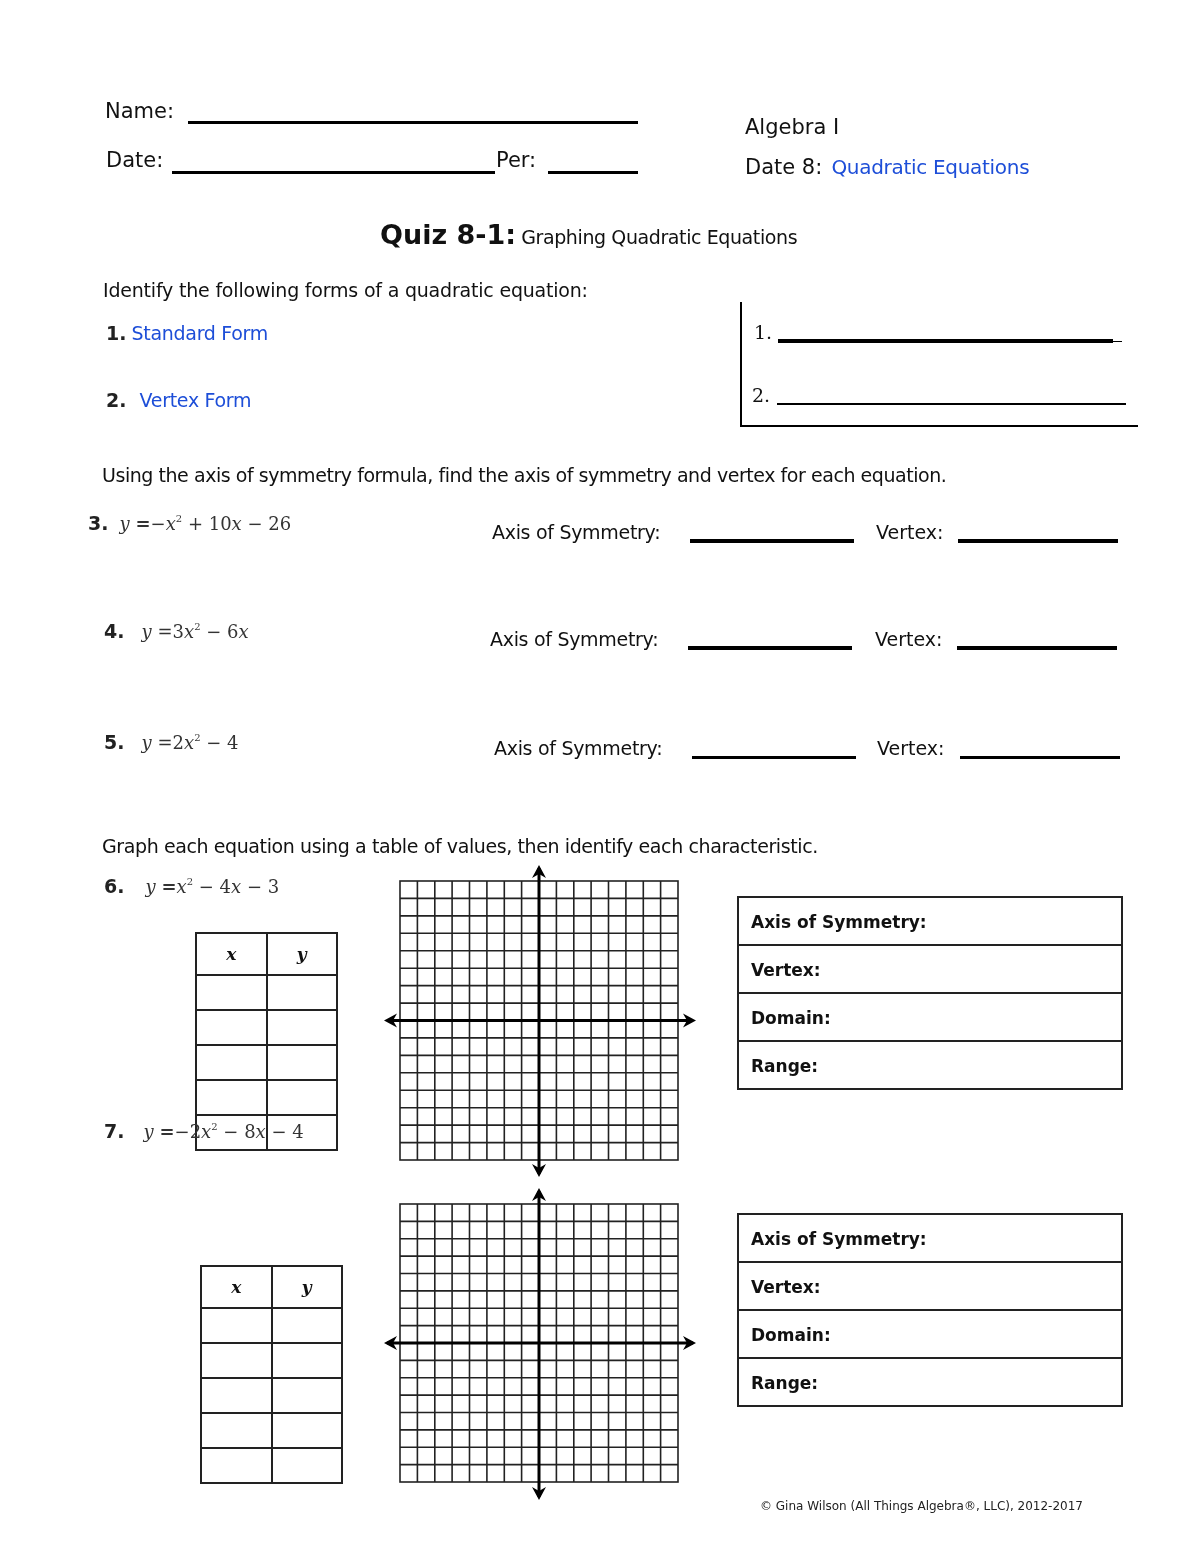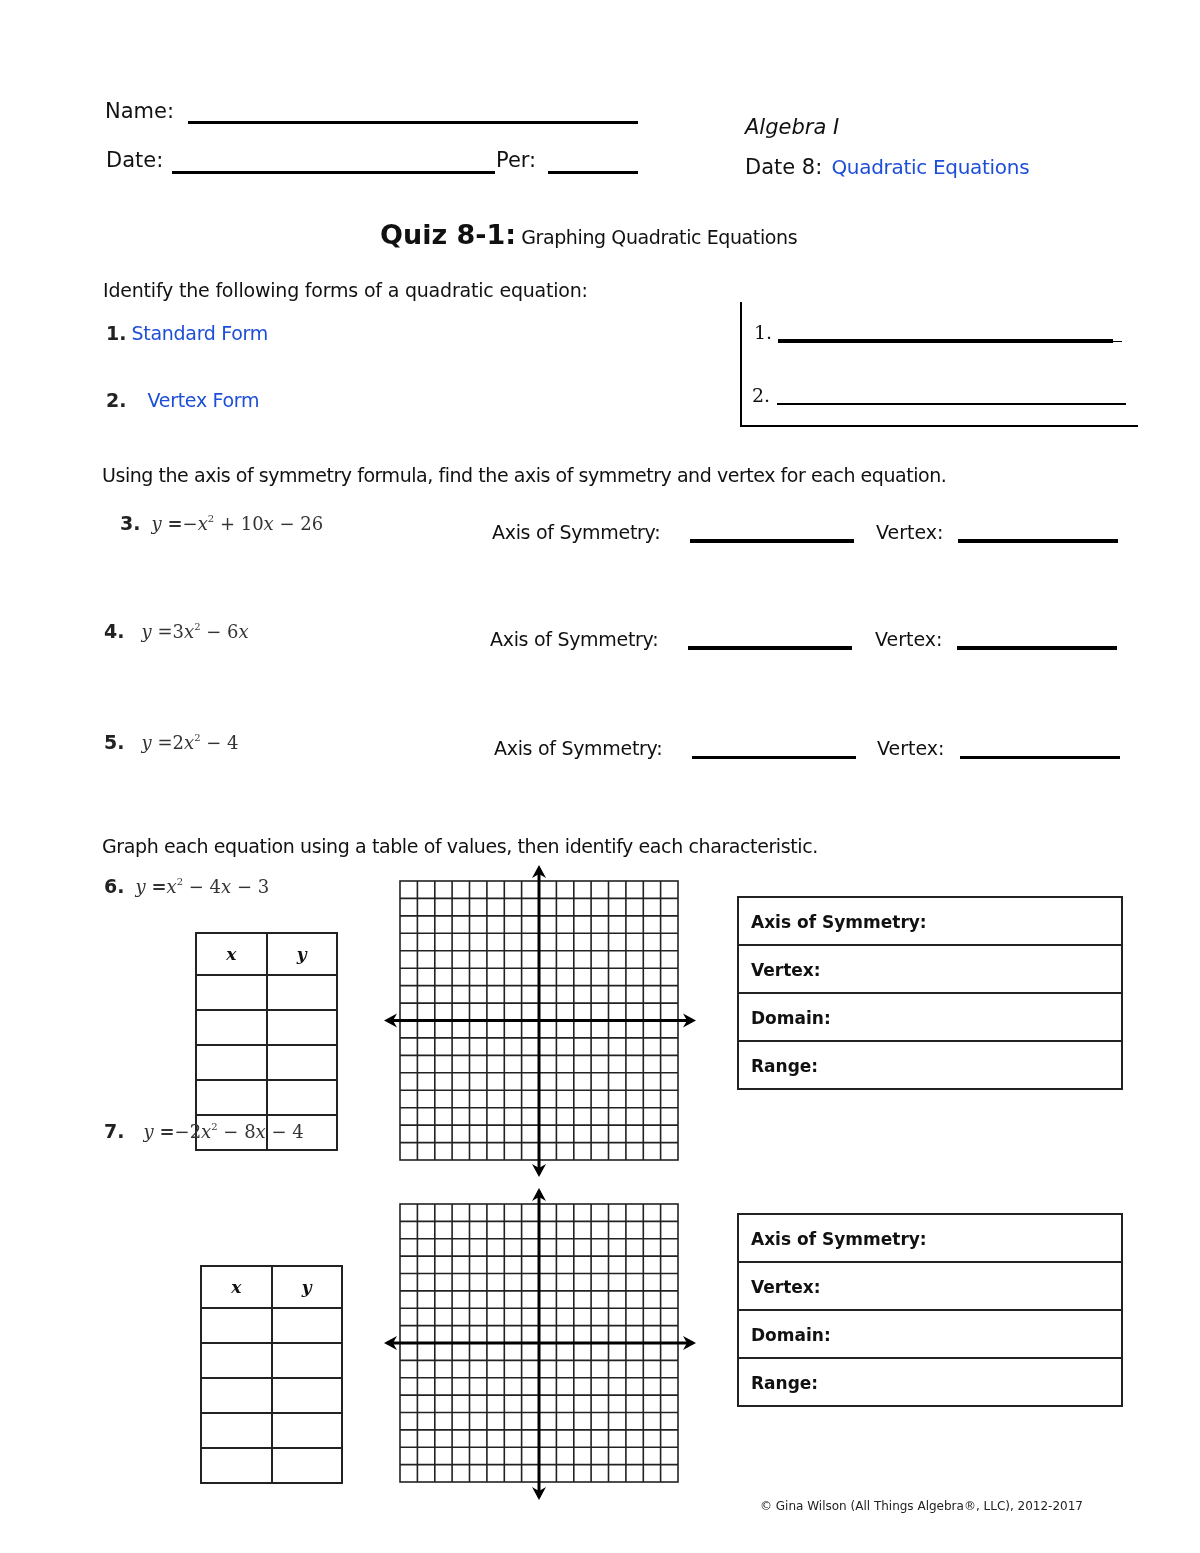--- a/index.html
+++ b/index.html
@@ -26,53 +26,53 @@
 <body>
 
 <div class="abs lbl" style="left:105px; top:99px; font-size:21px;">Name:</div>
 <div class="line" style="left:188px; top:121px; width:450px; height:3px;"></div>
 
 <div class="abs lbl" style="left:106px; top:148px; font-size:21px;">Date:</div>
 <div class="line" style="left:172px; top:171px; width:323px; height:3px;"></div>
 <div class="abs lbl" style="left:496px; top:148px; font-size:21px;">Per:</div>
 <div class="line" style="left:548px; top:171px; width:90px; height:3px;"></div>
 
-<div class="abs lbl" style="left:745px; top:115px; font-size:21px;font-style:italic;">Algebra I</div>
+<div class="abs lbl" style="left:745px; top:115px; font-size:21px;">Algebra I</div>
 <div class="abs" style="left:745px; top:155px; white-space:nowrap;">
   <span class="lbl" style="font-size:21px;">Date 8:</span>
   <span class="lbl-light" style="font-size:20px; margin-left:4px;">Quadratic Equations</span>
 </div>
 
 <div class="abs" style="left:380px; top:219px; white-space:nowrap;">
   <span style="font-size:27px; font-weight:bold;">Quiz 8-1:</span>
   <span style="font-size:19px; letter-spacing:-0.4px;">Graphing Quadratic Equations</span>
 </div>
 
 <div class="abs lbl" style="left:103px; top:279px; font-size:19px; letter-spacing:-0.2px;">Identify the following forms of a quadratic equation:</div>
 
 <div class="abs" style="left:106px; top:322px; white-space:nowrap;">
   <span class="num">1.</span>
   <span class="lbl-light" style="margin-left:0;">Standard Form</span>
 </div>
 <div class="abs" style="left:106px; top:389px; white-space:nowrap;">
   <span class="num">2.</span>
-  <span class="lbl-light" style="margin-left:16px;">Vertex Form</span>
+  <span class="lbl-light" style="margin-left:8px;">Vertex Form</span>
 </div>
 
 <div class="line" style="left:740px; top:302px; width:2px; height:125px;"></div>
 <div class="line" style="left:740px; top:425px; width:398px; height:2px;"></div>
 <div class="abs" style="left:754px; top:321px; font-family:'DejaVu Serif', serif; font-size:19px;">1.</div>
 <div class="line" style="left:778px; top:339px; width:335px; height:4px;"></div>
 <div class="line" style="left:1113px; top:341px; width:9px; height:1px;"></div>
 <div class="abs" style="left:752px; top:384px; font-family:'DejaVu Serif', serif; font-size:19px;">2.</div>
 <div class="line" style="left:777px; top:403px; width:349px; height:2px;"></div>
 
 <div class="abs lbl" style="left:102px; top:464px; font-size:19px; letter-spacing:-0.45px;">Using the axis of symmetry formula, find the axis of symmetry and vertex for each equation.</div>
 
-<div class="abs" style="left:120px; top:512px; white-space:nowrap;">
+<div class="abs" style="left:88px; top:512px; white-space:nowrap;">
   <span class="num">3.</span>
   <span class="math" style="margin-left:6px;">
     <i>y</i>
     <b>=</b><span>−</span><i>x</i><sup>2</sup><span> + 10</span><i>x</i><span> − 26</span>
   </span>
 </div>
 <div class="abs lbl" style="left:492px; top:521px; font-size:19px; letter-spacing:-0.3px;">Axis of Symmetry:</div>
 <div class="line" style="left:690px; top:539px; width:164px; height:4px;"></div>
 <div class="abs lbl" style="left:876px; top:521px; font-size:19px;">Vertex:</div>
 <div class="line" style="left:958px; top:539px; width:160px; height:4px;"></div>
@@ -98,21 +98,21 @@
 </div>
 <div class="abs lbl" style="left:494px; top:737px; font-size:19px; letter-spacing:-0.3px;">Axis of Symmetry:</div>
 <div class="line" style="left:692px; top:756px; width:164px; height:3px;"></div>
 <div class="abs lbl" style="left:877px; top:737px; font-size:19px;">Vertex:</div>
 <div class="line" style="left:960px; top:756px; width:160px; height:3px;"></div>
 
 <div class="abs lbl" style="left:102px; top:835px; font-size:19px; letter-spacing:-0.4px;">Graph each equation using a table of values, then identify each characteristic.</div>
 
 <div class="abs" style="left:104px; top:875px; white-space:nowrap;">
   <span class="num">6.</span>
-  <span class="math" style="margin-left:6px;text-align:center;">
+  <span class="math" style="margin-left:16px;text-align:center;">
     <i>y</i>
     <b>=</b><i>x</i><sup>2</sup><span> − 4</span><i>x</i><span> − 3</span>
   </span>
 </div>
 
 <table class="xy-table" style="left:195px; top:932px; width:143px;">
   <tbody>
       <tr>
     <th style="width:50%;">x</th>
     <th>y</th>

